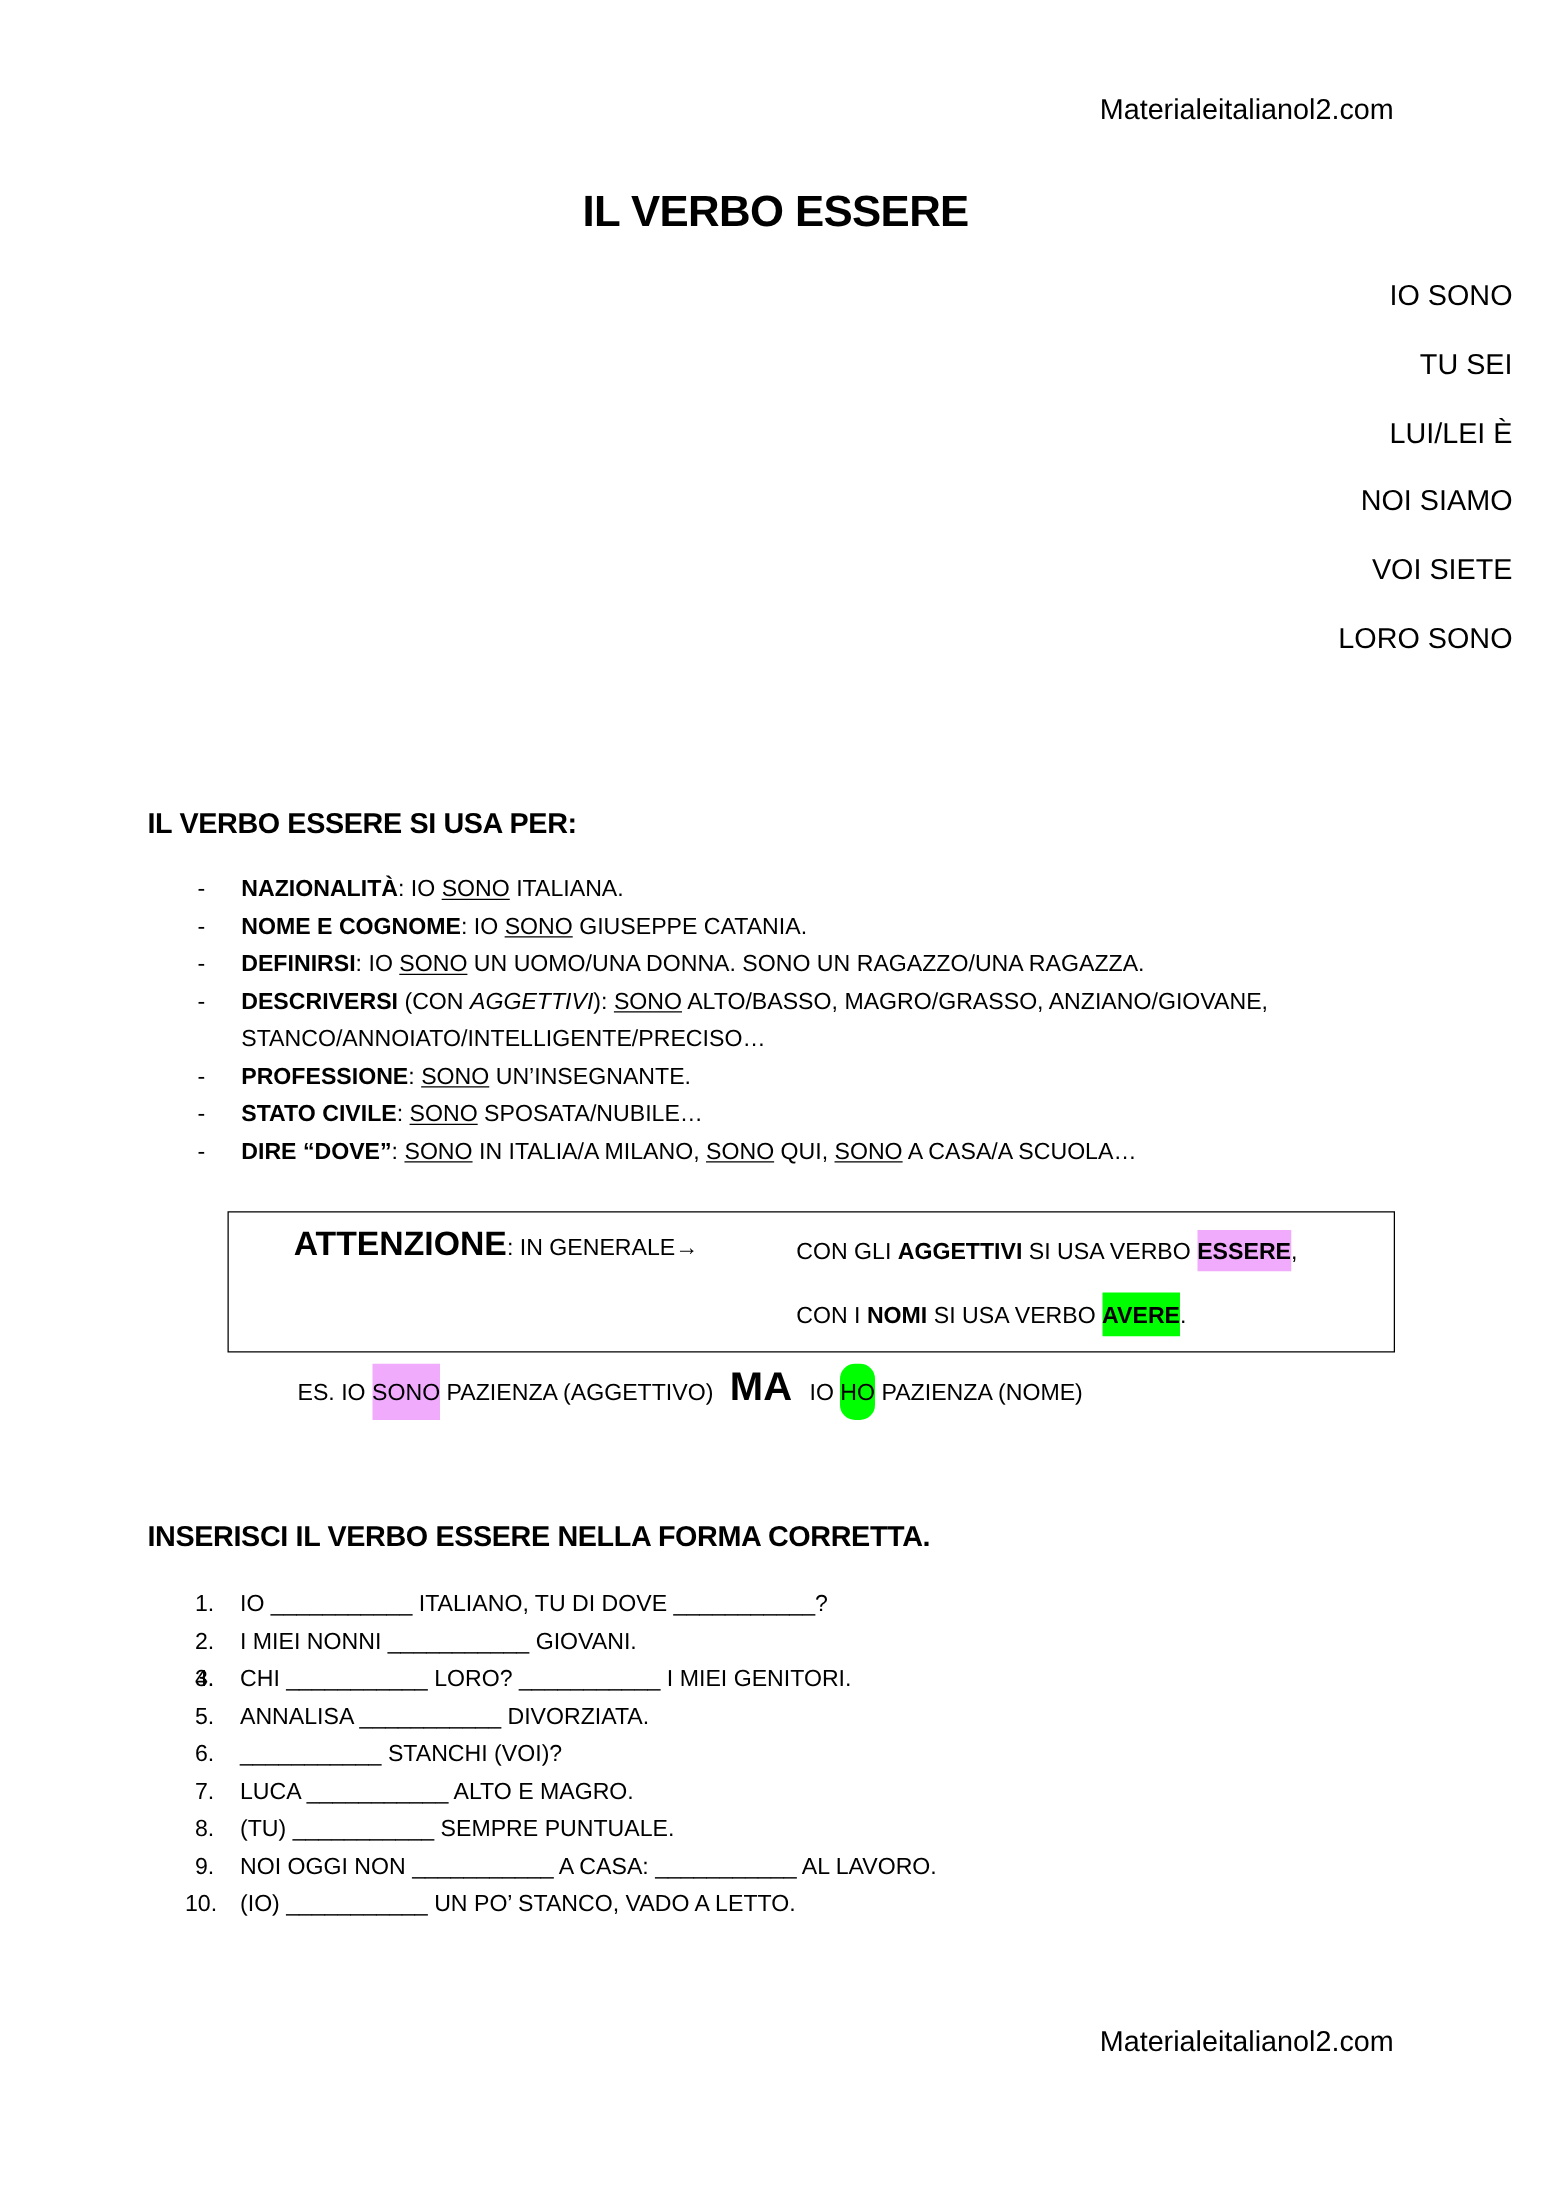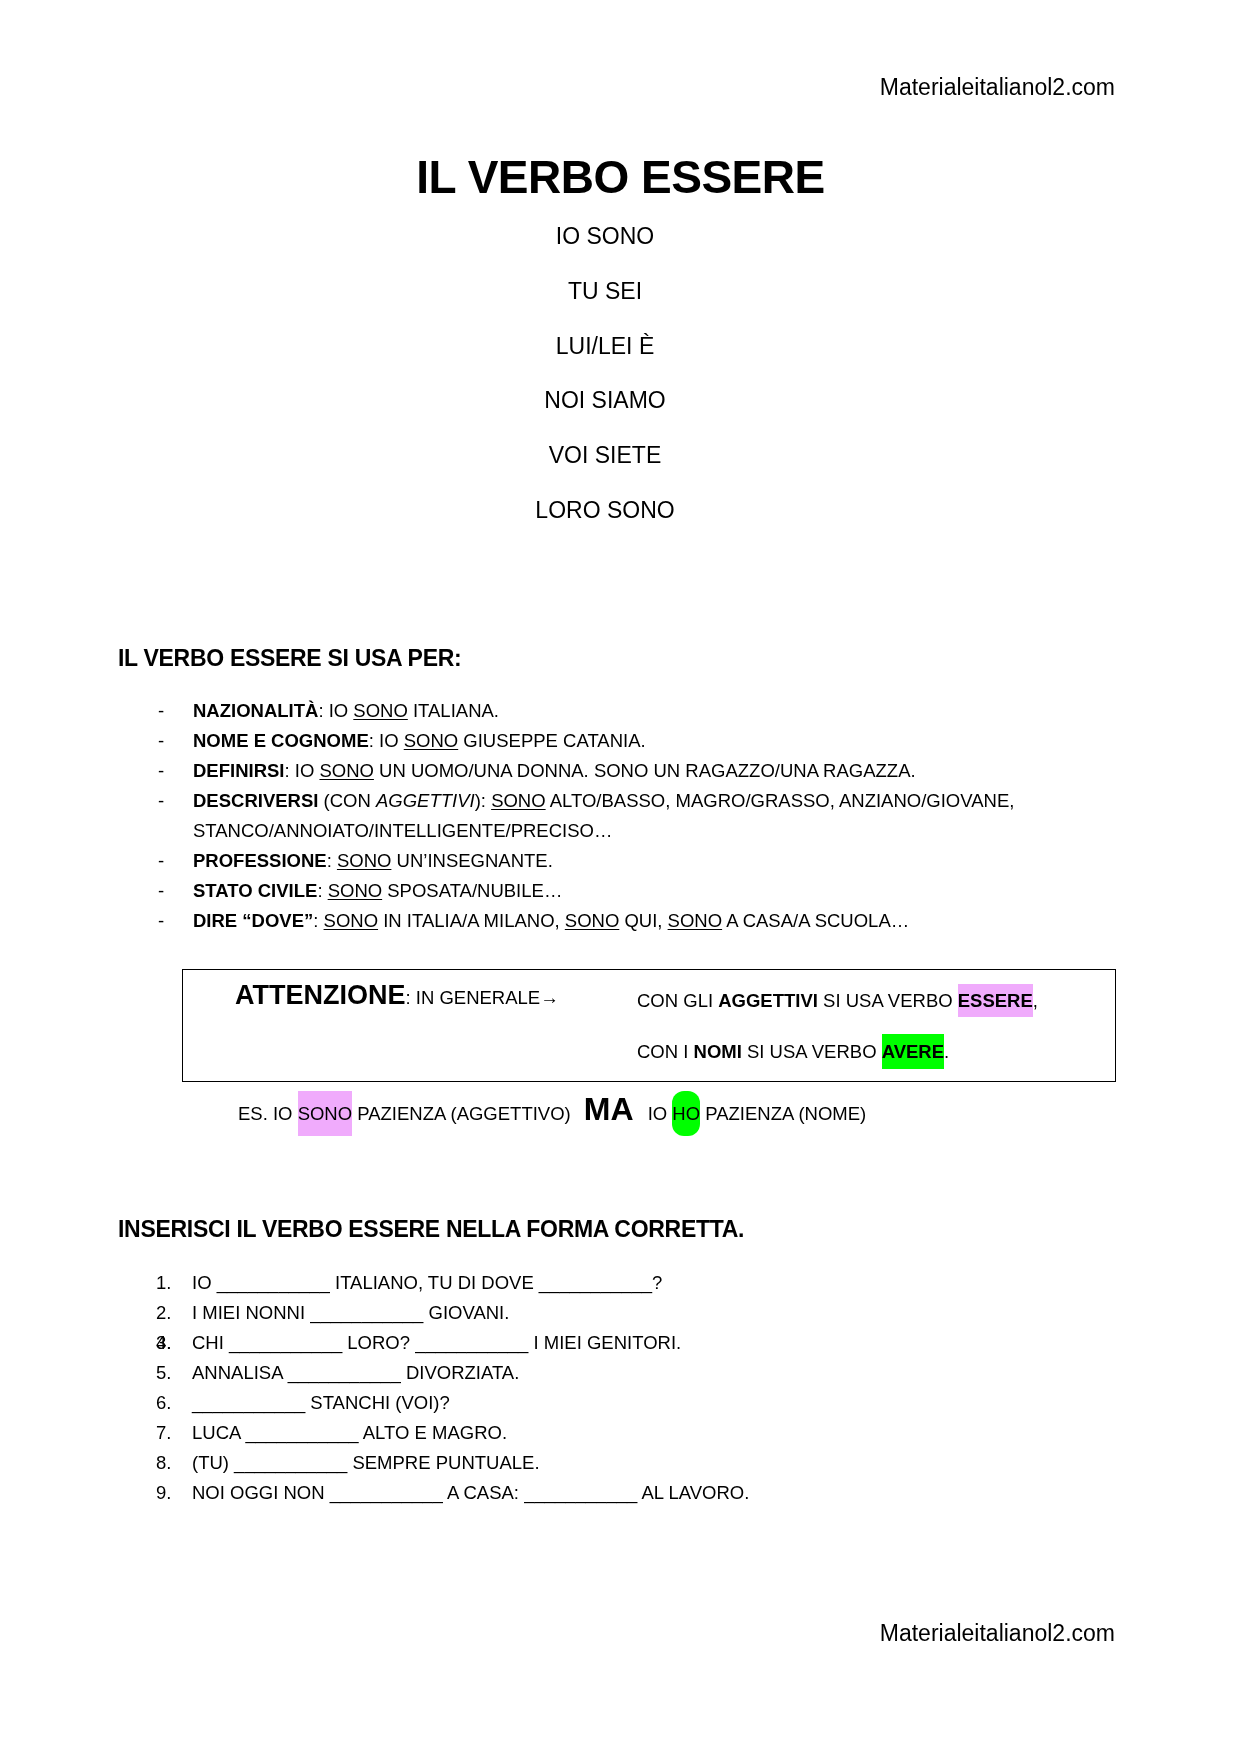--- a/index.html
+++ b/index.html
@@ -5,24 +5,24 @@
     html, body { margin: 0; padding: 0; background: #ffffff; }
     body {
       width: 1241px; height: 1754px; position: relative; overflow: hidden;
       font-family: "Liberation Sans", "DejaVu Sans", sans-serif; color: #000;
     }
     .site { position: absolute; right: 126px; font-size: 23px; }
     .site.top { top: 74px; }
     .site.bottom { top: 1620px; }
     .title {
       position: absolute; top: 150px; left: 0; width: 1241px; text-align: center;
-      font-size: 46px; font-weight: bold; letter-spacing: -0.5px;
+      font-size: 35px; font-weight: bold; letter-spacing: -0.5px;
     }
     .conj {
-      position: absolute; left: 0; width: 1210px; text-align: center; font-size: 23px;
+      position: absolute; left: 0; width: 1210px; text-align: right; font-size: 23px;
     }
     .section-head {
       position: absolute; left: 118px; font-size: 23px; font-weight: bold; letter-spacing: -0.3px;
     }
     .uses { position: absolute; left: 118px; top: 696px; width: 1000px; }
     .use-row { position: relative; font-size: 18.5px; line-height: 30px; padding-left: 75px; }
     .use-row .dash { position: absolute; left: 40px; top: 0; }
     .use-row .cont { display: block; }
     u { text-decoration: underline; text-underline-offset: 2px; }
     .box {
@@ -106,15 +106,16 @@
 <div class="exercises">
   <div class="ex-row"><span class="num">1.</span><span>IO ___________ ITALIANO, TU DI DOVE ___________?</span></div>
   <div class="ex-row"><span class="num">2.</span><span>I MIEI NONNI ___________ GIOVANI.</span></div>
   <div class="ex-row"><span class="num">3.</span></div>
   <div class="ex-row"><span class="num">4.</span><span>CHI ___________ LORO? ___________ I MIEI GENITORI.</span></div>
   <div class="ex-row"><span class="num">5.</span><span>ANNALISA ___________ DIVORZIATA.</span></div>
   <div class="ex-row"><span class="num">6.</span><span>___________ STANCHI (VOI)?</span></div>
   <div class="ex-row"><span class="num">7.</span><span>LUCA ___________ ALTO E MAGRO.</span></div>
   <div class="ex-row"><span class="num">8.</span><span>(TU) ___________ SEMPRE PUNTUALE.</span></div>
   <div class="ex-row"><span class="num">9.</span><span>NOI OGGI NON ___________ A CASA: ___________ AL LAVORO.</span></div>
+  <div class="ex-row"><span class="num" style="left:30px">10.</span><span>(IO) ___________ UN PO’ STANCO, VADO A LETTO.</span></div>
 </div>
 
 <div class="site bottom">Materialeitalianol2.com</div>
 
 </body></html>

